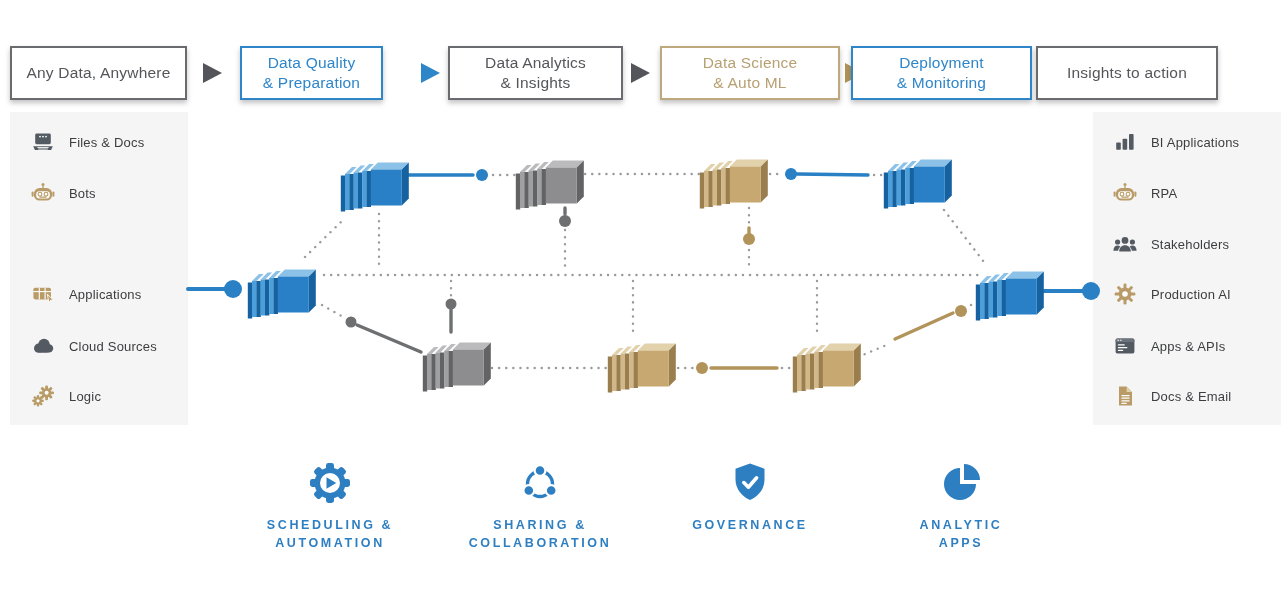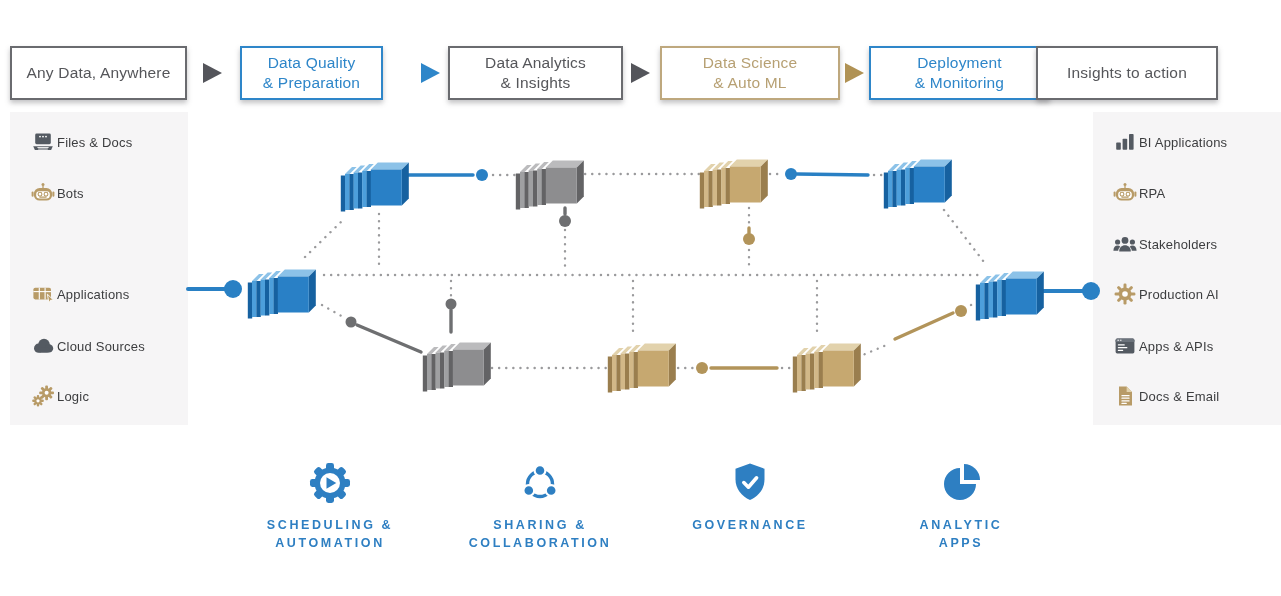--- a/index.html
+++ b/index.html
@@ -28,21 +28,21 @@
     position:absolute;top:63px;width:0;height:0;
     border-top:10px solid transparent;border-bottom:10px solid transparent;
     border-left:19px solid #54555B;
   }
   .tri.theme-blue{border-left-color:var(--blue);}
   .tri.theme-tan{border-left-color:#B09254;}
   .tri.theme-gray{border-left-color:#54555B;}
 
   
   .panel{position:absolute;top:112px;height:313px;background:var(--panel);}
-  .row{position:absolute;display:flex;align-items:center;gap:1px;height:28px;}
+  .row{position:absolute;display:flex;align-items:center;gap:13px;height:28px;}
   .row .lbl{font-size:13px;color:#3C3D3F;letter-spacing:.2px;white-space:nowrap;}
   .ic{flex:0 0 auto;display:block;}
 
   
   #net{position:absolute;left:0;top:0;pointer-events:none;}
 
   
   .feature{position:absolute;top:460px;width:220px;text-align:center;}
   .feature svg{display:block;margin:0 auto;}
   .flbl{
@@ -249,21 +249,21 @@
   <div class="stage theme-gray" style="left:448px;width:175px">
     <span>Data Analytics</span>
       <span>&amp; Insights</span>
   </div>
   <div class="tri theme-gray" style="left:631px"></div>
   <div class="stage theme-tan" style="left:660px;width:180px">
     <span>Data Science</span>
       <span>&amp; Auto ML</span>
   </div>
   <div class="tri theme-tan" style="left:845px"></div>
-  <div class="stage theme-blue" style="left:869px;width:181px">
+  <div class="stage theme-blue" style="left:851px;width:181px">
     <span>Deployment</span>
       <span>&amp; Monitoring</span>
   </div>
   <div class="tri theme-blue" style="left:1061px"></div>
   <div class="stage theme-gray" style="left:1036px;width:182px">
     <span>Insights to action</span>
       <span></span>
   </div>
 
   <div class="row" style="left:30px;top:128px">

